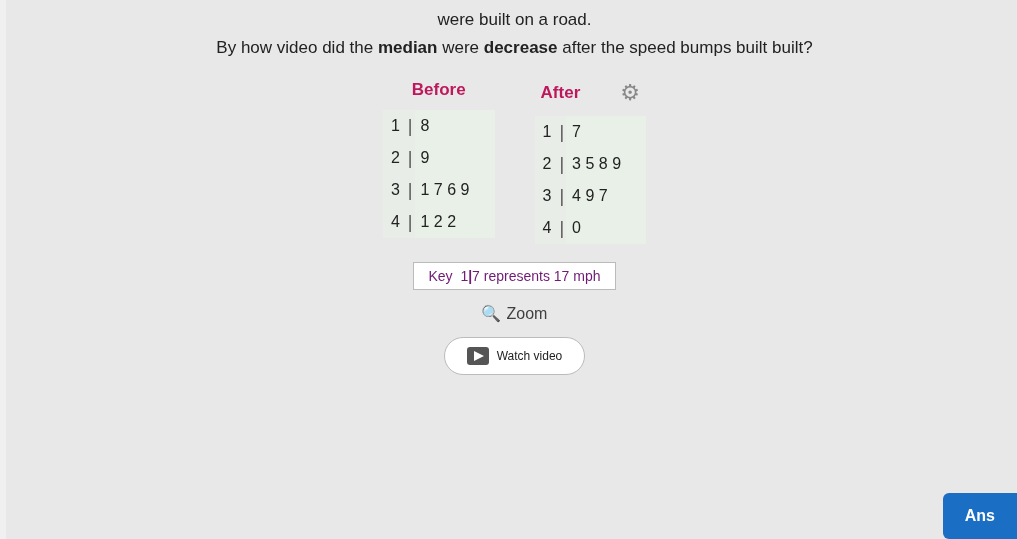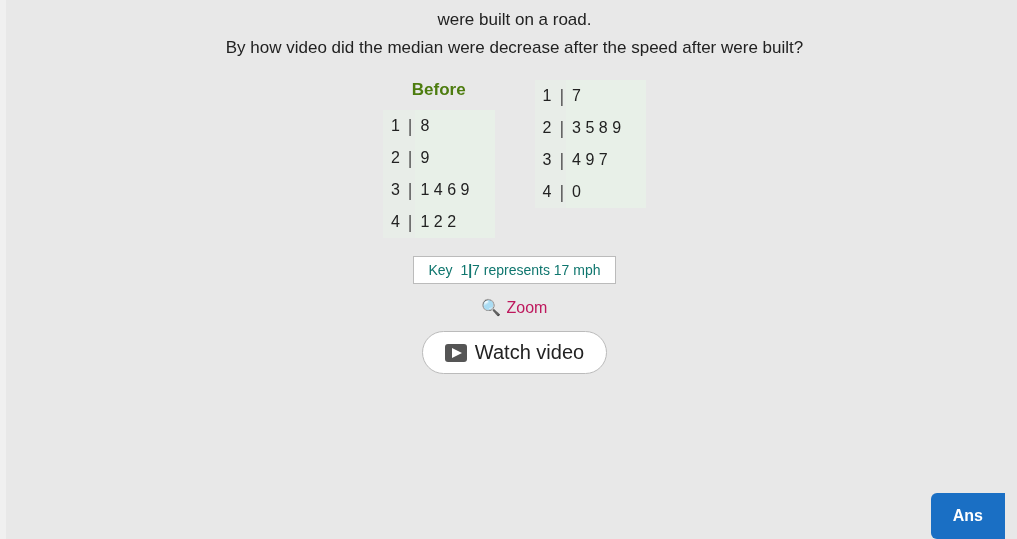--- a/index.html
+++ b/index.html
@@ -32,41 +32,41 @@
 
     .question-text {
       font-size: 17px;
       color: #222;
       margin-bottom: 22px;
       text-align: center;
       max-width: 700px;
     }
 
     .question-text strong {
-      font-weight: normal;
+      font-weight: bold;
     }
 
     .diagrams-area {
       display: flex;
       align-items: flex-start;
       justify-content: center;
       gap: 40px;
       position: relative;
     }
 
     .diagram-section {
       display: flex;
       flex-direction: column;
       align-items: center;
     }
 
     .diagram-title {
       font-size: 17px;
       font-weight: bold;
-      color: #4d7c0f;
+      color: #be185d;
       margin-bottom: 10px;
     }
 
     .stem-leaf-table {
       border-collapse: collapse;
       background: #e8ede8;
     }
 
     .stem-leaf-table td {
       padding: 4px 8px;
@@ -94,49 +94,49 @@
       min-width: 80px;
       background: #e8f0e8;
     }
 
     .key-box {
       margin-top: 14px;
       border: 1px solid #bbb;
       background: #fff;
       padding: 5px 14px;
       font-size: 14px;
-      color: #0f766e;
+      color: #701a75;
     }
 
     .zoom-area {
       margin-top: 14px;
       display: flex;
       align-items: center;
       gap: 5px;
       cursor: pointer;
     }
 
     .zoom-icon {
       color: #1a6fc4;
       font-size: 16px;
     }
 
     .zoom-label {
       font-size: 16px;
-      color: #be185d;
+      color: #404040;
       font-weight: 500;
     }
 
     .watch-video-btn {
       margin-top: 14px;
       background: #fff;
       border: 1.5px solid #bbb;
       border-radius: 22px;
       padding: 9px 22px;
-      font-size: 20px;
+      font-size: 12px;
       color: #222;
       display: flex;
       align-items: center;
       gap: 8px;
       cursor: pointer;
     }
 
     
     .video-icon-box {
       display: inline-flex;
@@ -152,21 +152,21 @@
       width: 0;
       height: 0;
       border-style: solid;
       border-width: 5px 0 5px 10px;
       border-color: transparent transparent transparent #fff;
       margin-left: 2px;
     }
 
     .ans-button {
       position: absolute;
-      right: 12px;
+      right: 0;
       bottom: 0;
       background: #1a6fc4;
       color: #fff;
       font-size: 16px;
       font-weight: bold;
       padding: 14px 22px;
       border: none;
       border-radius: 6px 0 0 6px;
       cursor: pointer;
     }
@@ -178,21 +178,21 @@
       margin-top: 4px;
     }
   </style>
 </head>
 <body>
 
 <div class="page-container">
   <div class="top-text">were built on a road.</div>
 
   <div class="question-text">
-    <span>By how video did the </span><strong>median</strong><span> were </span><strong>decrease</strong><span> after the speed after were built?</span>
+    <span>By how video did the </span><strong>median</strong><span> were </span><strong>decrease</strong><span> after the speed bumps built built?</span>
   </div>
 
   <div class="diagrams-area">
 
     <div class="diagram-section">
       <div class="diagram-title">Before</div>
       <table class="stem-leaf-table">
         <tbody>
           <tr>
             <td class="stem-cell">1</td>
@@ -200,32 +200,36 @@
             <td class="leaf-cell">8</td>
           </tr>
           <tr>
             <td class="stem-cell">2</td>
             <td class="divider-cell">|</td>
             <td class="leaf-cell">9</td>
           </tr>
           <tr>
             <td class="stem-cell">3</td>
             <td class="divider-cell">|</td>
-            <td class="leaf-cell">1 4 6 9</td>
+            <td class="leaf-cell">1 7 6 9</td>
           </tr>
           <tr>
             <td class="stem-cell">4</td>
             <td class="divider-cell">|</td>
             <td class="leaf-cell">1 2 2</td>
           </tr>
         </tbody>
       </table>
     </div>
 
     <div class="diagram-section">
+      <div style="display:flex; align-items:center; gap:40px;">
+        <div class="diagram-title">After</div>
+        <div style="font-size:22px; color:#888; cursor:pointer; margin-bottom:10px;">⚙</div>
+      </div>
       <table class="stem-leaf-table">
         <tbody>
           <tr>
             <td class="stem-cell">1</td>
             <td class="divider-cell">|</td>
             <td class="leaf-cell">7</td>
           </tr>
           <tr>
             <td class="stem-cell">2</td>
             <td class="divider-cell">|</td>

